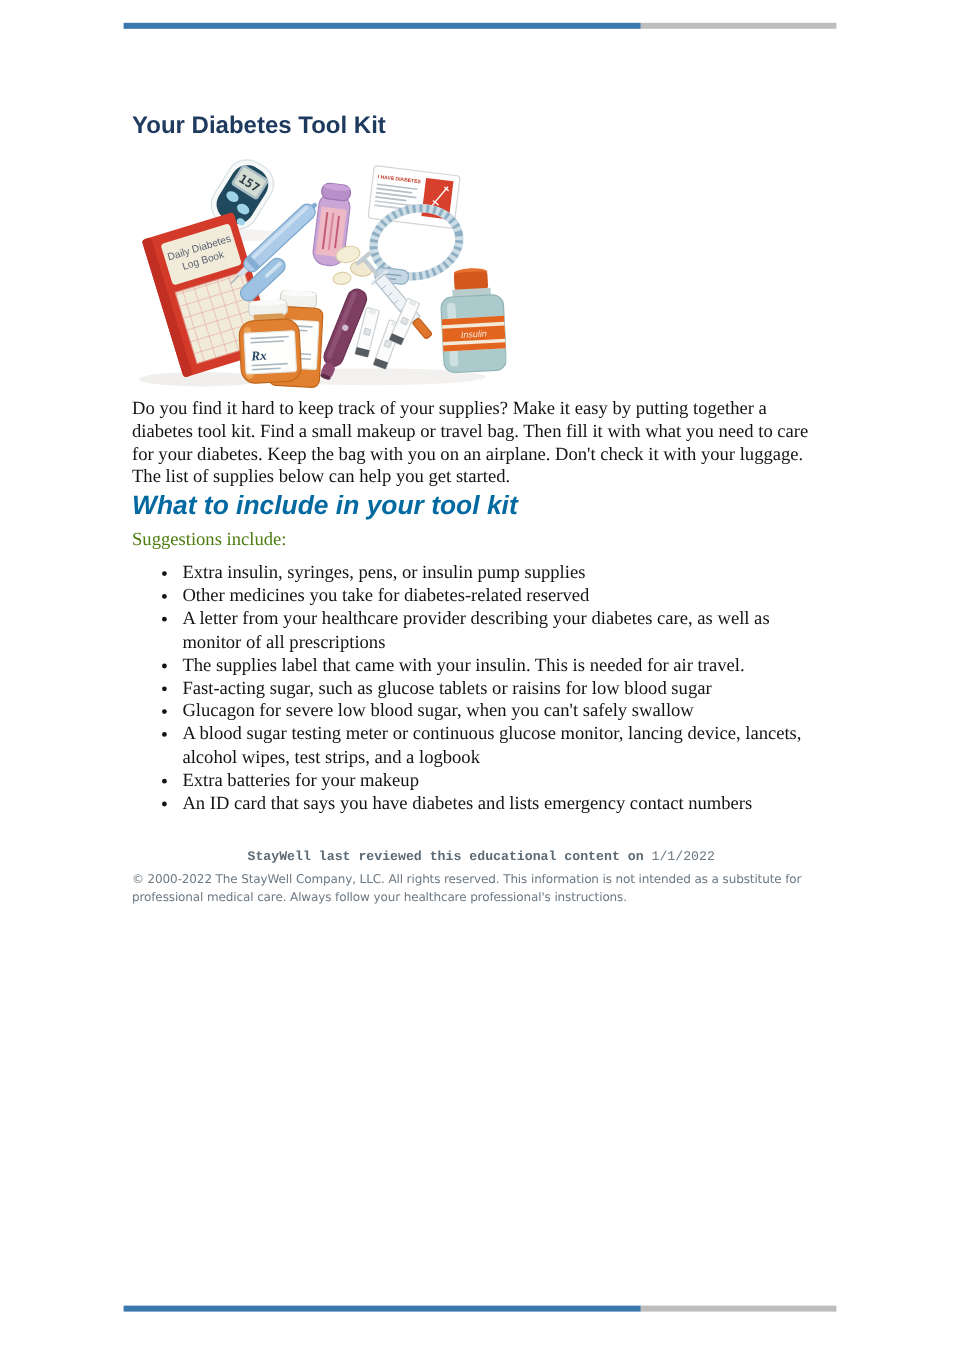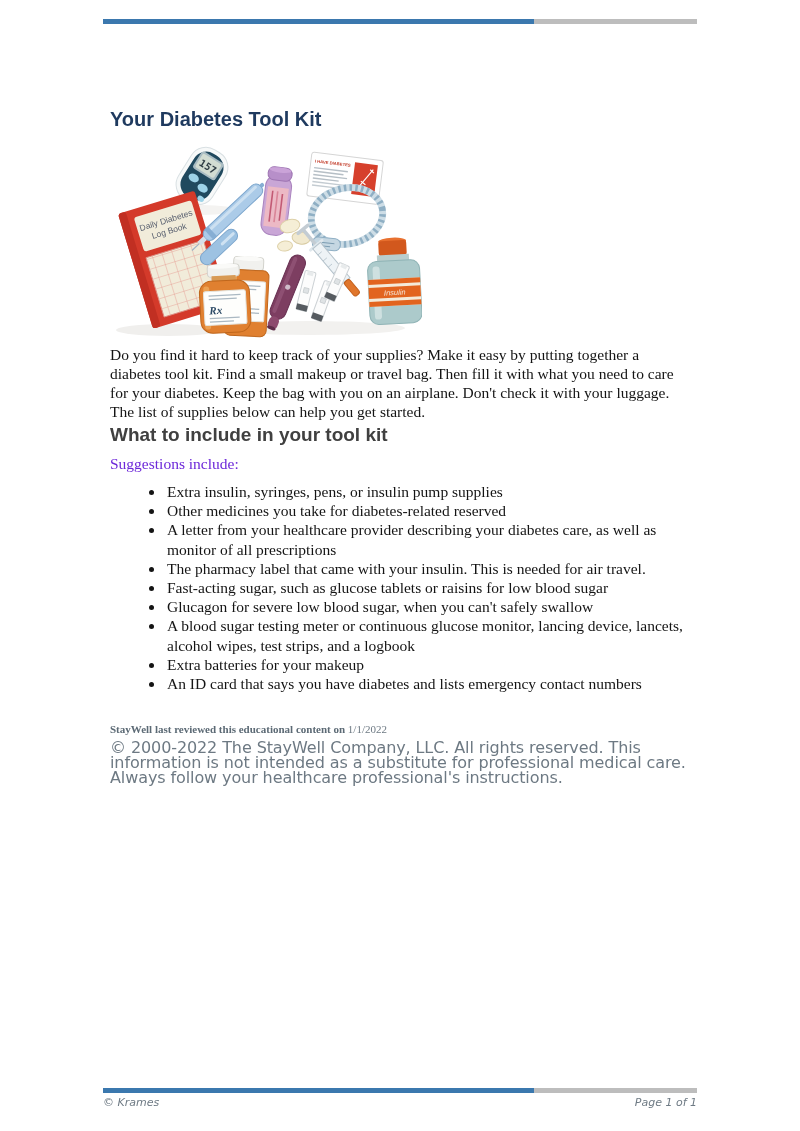--- a/index.html
+++ b/index.html
@@ -22,21 +22,21 @@
     display: flex;
   }
   .rule-top { top: 19px; }
   .rule-bottom { top: 1088px; }
   .rule .blue { width: 431px; height: 100%; background: #3b78ae; }
   .rule .gray { flex: 1; height: 100%; background: #bdbdbd; }
 
   
   .content {
     position: absolute;
-    left: 110px; top: 108px;
+    left: 110px; top: 94px;
     width: 582px;
   }
   h1.doc-title {
     margin: 0;
     font-size: 20px; line-height: 23px;
     font-weight: bold;
     color: #1f3a5f;
     font-family: "Liberation Sans", sans-serif;
   }
   figure.illustration {
@@ -44,50 +44,52 @@
     width: 312px; height: 195px;
   }
   p.intro {
     margin: 6px 0 0 0;
     font-family: "Liberation Serif", serif;
     font-size: 15.5px; line-height: 19px;
     color: #141414;
   }
   h2.section-heading {
     margin: 4px 0 0 0;
-    font-size: 19px; line-height: 20px;
+    font-size: 22px; line-height: 20px;
     font-weight: bold;
-    color: #404040;
+    color: #0369a1;
     font-family: "Liberation Sans", sans-serif;
+    font-style: italic;
   }
   p.list-intro {
     margin: 9px 0 0 0;
     font-family: "Liberation Serif", serif;
     font-size: 15.5px; line-height: 19px;
-    color: #6d28d9;
+    color: #4d7c0f;
   }
   ul.supplies {
     margin: 9px 0 0 0;
     padding: 0 0 0 40px;
     font-family: "Liberation Serif", serif;
     font-size: 15.5px; line-height: 19.2px;
     color: #141414;
   }
-  ul.supplies li { padding-left: 2px; margin-left: 15px; }
+  ul.supplies li { padding-left: 2px; }
   p.review {
     margin: 29px 0 0 0;
-    font-family: Liberation Serif, serif;
+    font-family: Liberation Mono, monospace;
     font-size: 11px; line-height: 15px;
     color: #6d7983;
+    text-align: center;
   }
   p.review .review-bold { font-weight: bold; color: #5c6a75; }
   p.copyright {
     margin: 3px 0 0 0;
     font-family: "DejaVu Sans", sans-serif;
-    font-size: 16px; line-height: 15px;
+    font-size: 10px; line-height: 15px;
     color: #6d7983;
     letter-spacing: -0.1px;
   }
   
   .footer-row {
     position: absolute;
     left: 103px; top: 1096px;
     width: 594px;
     display: flex; justify-content: space-between;
     font-family: "DejaVu Sans", sans-serif;
@@ -294,37 +296,33 @@
     <p class="intro">Do you find it hard to keep track of your supplies? Make it easy by putting together a diabetes tool kit. Find a small makeup or travel bag. Then fill it with what you need to care for your diabetes. Keep the bag with you on an airplane. Don't check it with your luggage. The list of supplies below can help you get started.</p>
 
     <h2 class="section-heading">What to include in your tool kit</h2>
 
     <p class="list-intro">Suggestions include:</p>
 
     <ul class="supplies">
       <li>Extra insulin, syringes, pens, or insulin pump supplies</li>
       <li>Other medicines you take for diabetes-related reserved</li>
       <li>A letter from your healthcare provider describing your diabetes care, as well as monitor of all prescriptions</li>
-      <li>The pharmacy label that came with your insulin. This is needed for air travel.</li>
+      <li>The supplies label that came with your insulin. This is needed for air travel.</li>
       <li>Fast-acting sugar, such as glucose tablets or raisins for low blood sugar</li>
       <li>Glucagon for severe low blood sugar, when you can't safely swallow</li>
       <li>A blood sugar testing meter or continuous glucose monitor, lancing device, lancets, alcohol wipes, test strips, and a logbook</li>
       <li>Extra batteries for your makeup</li>
       <li>An ID card that says you have diabetes and lists emergency contact numbers</li>
     </ul>
 
     <p class="review"><span class="review-bold">StayWell last reviewed this educational content on</span> <span>1/1/2022</span></p>
 
     <p class="copyright">© 2000-2022 The StayWell Company, LLC. All rights reserved. This information is not intended as a substitute for professional medical care. Always follow your healthcare professional's instructions.</p>
 
   </main>
 
   <div class="rule rule-bottom">
     <div class="blue"></div>
     <div class="gray"></div>
   </div>
 
-  <div class="footer-row">
-    <span>© Krames</span>
-    <span>Page 1 of 1</span>
-  </div>
 
 </div>
 
 </body></html>

